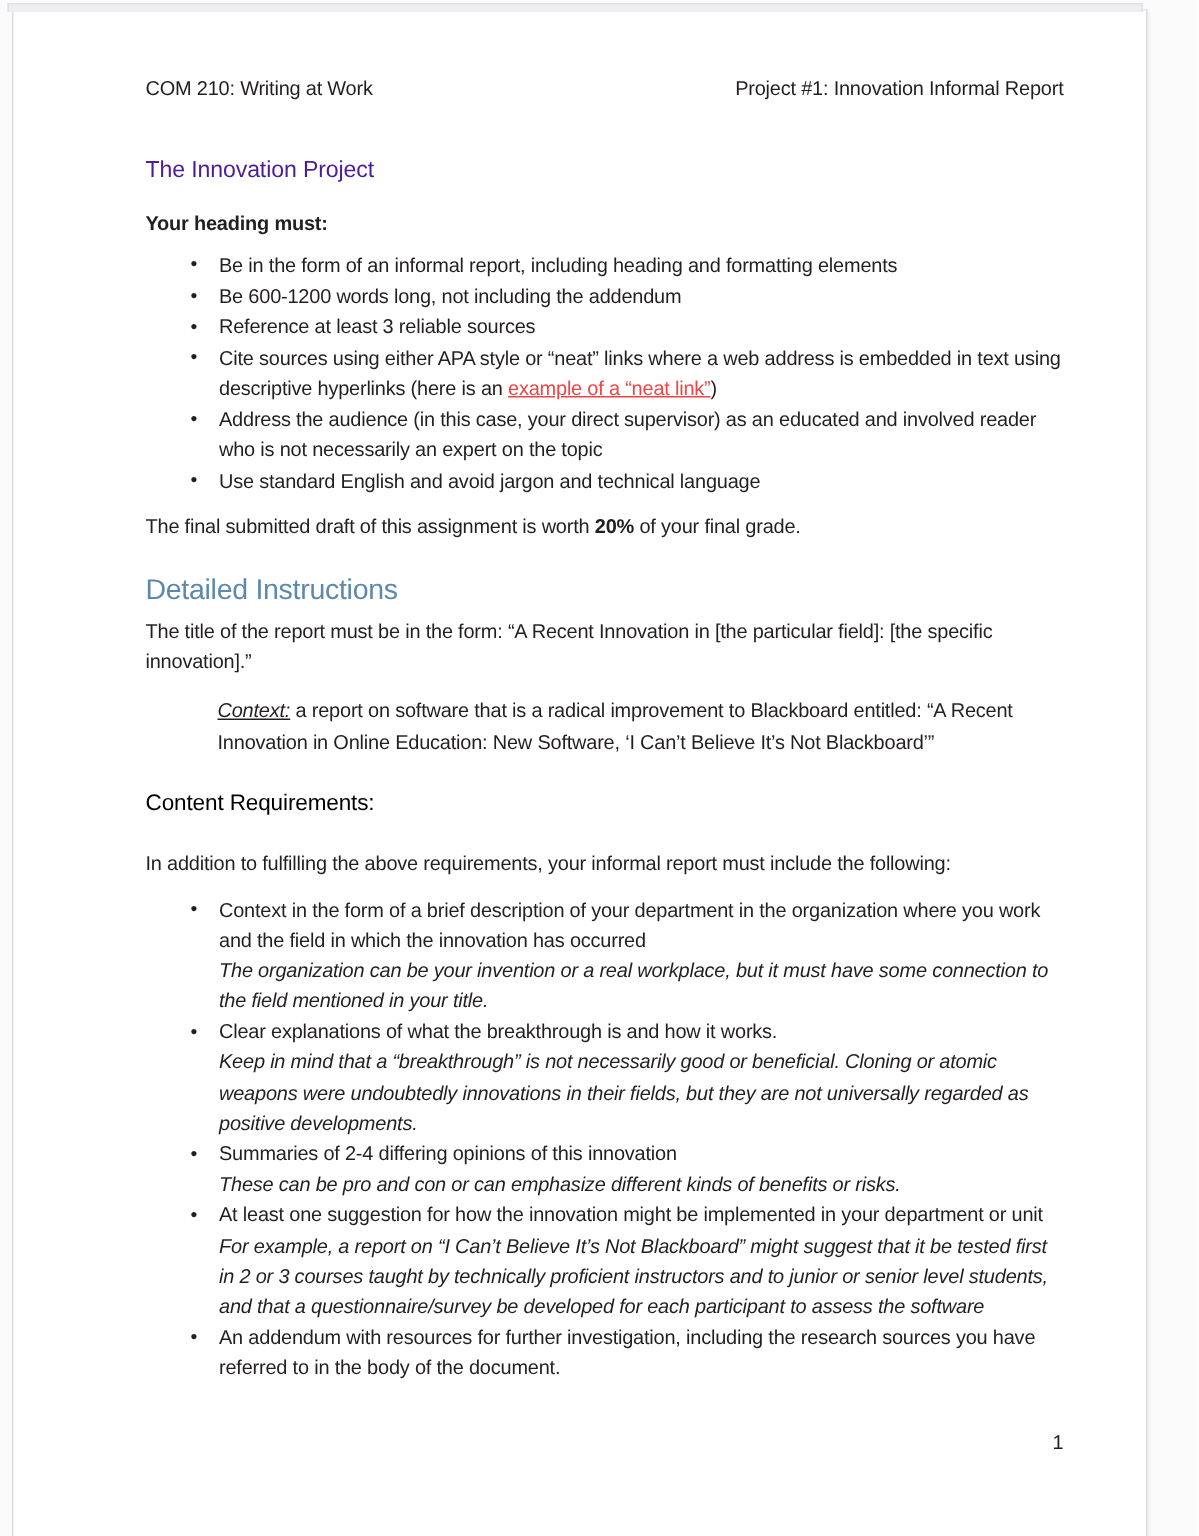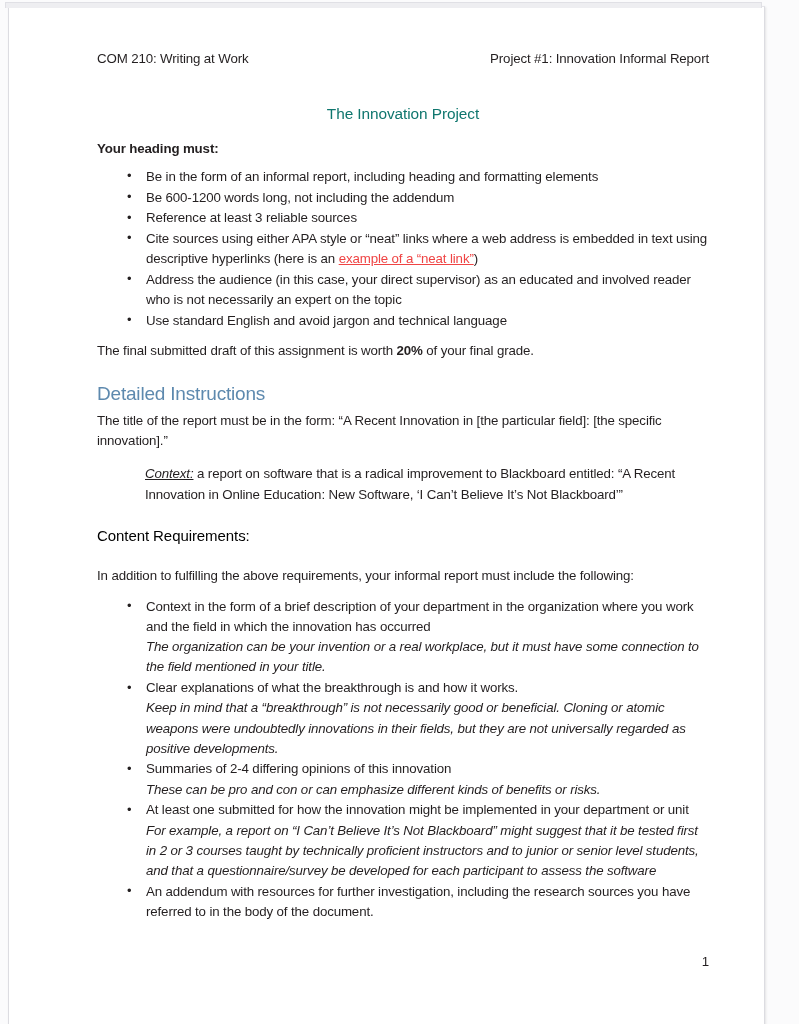--- a/index.html
+++ b/index.html
@@ -64,23 +64,23 @@
   .run-head {
     display: flex;
     justify-content: space-between;
     align-items: baseline;
     font-size: 13.3px;
     margin-bottom: 33px;
   }
   .run-head-right { white-space: nowrap; }
 
   .doc-title {
-    text-align: center;
+    text-align: left;
     font-size: 15.4px;
-    color: #0f766e;
+    color: #4c1d95;
     margin: 0 0 13px 0;
     font-weight: 400;
     letter-spacing: -0.005em;
   }
 
   p.para {
     margin: 0 0 11px 0;
   }
   p.tight { margin-bottom: 8px; }
   .bold { font-weight: 700; }
@@ -207,21 +207,21 @@
         </li>
         <li>
           <span>Clear explanations of what the breakthrough is and how it works.</span>
           <span class="sub-ital">Keep in mind that a “breakthrough” is not necessarily good or beneficial. Cloning or atomic weapons were undoubtedly innovations in their fields, but they are not universally regarded as positive developments.</span>
         </li>
         <li>
           <span>Summaries of 2-4 differing opinions of this innovation</span>
           <span class="sub-ital">These can be pro and con or can emphasize different kinds of benefits or risks.</span>
         </li>
         <li>
-          <span>At least one submitted for how the innovation might be implemented in your department or unit</span>
+          <span>At least one suggestion for how the innovation might be implemented in your department or unit</span>
           <span class="sub-ital">For example, a report on “I Can’t Believe It’s Not Blackboard” might suggest that it be tested first in 2 or 3 courses taught by technically proficient instructors and to junior or senior level students, and that a questionnaire/survey be developed for each participant to assess the software</span>
         </li>
         <li>
           <span>An addendum with resources for further investigation, including the research sources you have referred to in the body of the document.</span>
         </li>
       </ul>
 
       <div class="page-number">1</div>
 
     </div>

